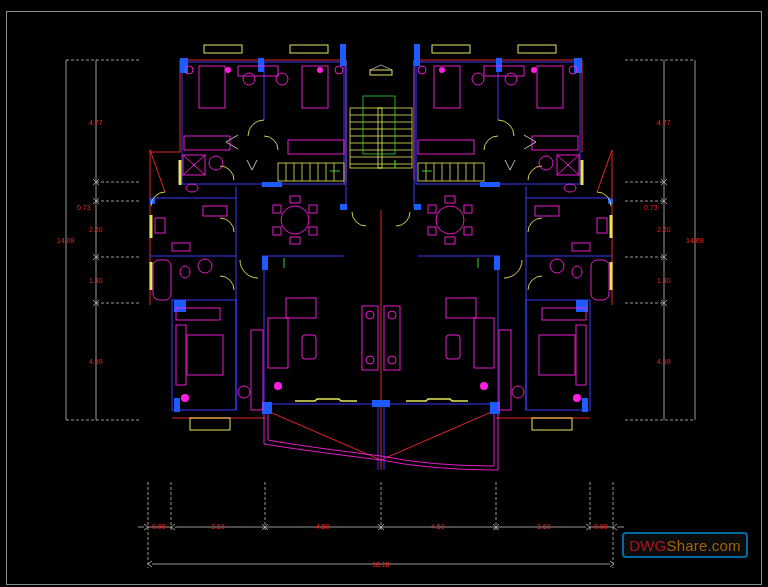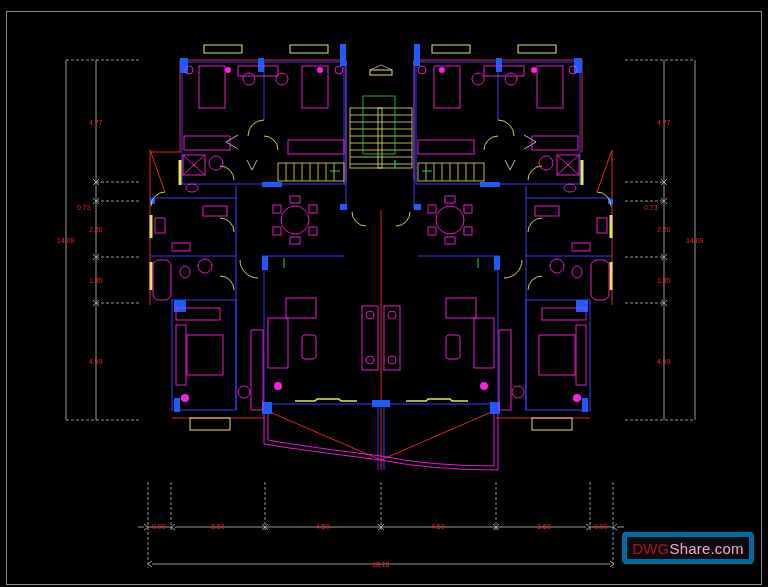--- a/index.html
+++ b/index.html
@@ -1,22 +1,22 @@
 <!DOCTYPE html>
 <html><head>
 <meta charset="utf-8">
 <style>
   html, body { margin: 0; padding: 0; background: #000; }
   body { width: 768px; height: 587px; position: relative; overflow: hidden; font-family: "Liberation Sans", sans-serif; }
   .frame { position: absolute; left: 6px; top: 11px; width: 756px; height: 574px; border: 1px solid #8a8a8a; box-sizing: border-box; }
   svg.plan { position: absolute; left: 0; top: 0; }
   .dim { position: absolute; color: #ff2020; font-size: 7px; font-family: "Liberation Sans", sans-serif; line-height: 1; white-space: nowrap; }
-  .watermark { position: absolute; left: 622px; top: 532px; width: 122px; height: 22px; border: 5px solid #0369a1; border-radius: 4px; background: rgba(20,20,20,0.6); display: flex; align-items: center; justify-content: center; font-size: 15px; letter-spacing: 0.2px; }
+  .watermark { position: absolute; left: 622px; top: 532px; width: 122px; height: 22px; border: 2px solid #0369a1; border-radius: 4px; background: rgba(20,20,20,0.6); display: flex; align-items: center; justify-content: center; font-size: 15px; letter-spacing: 0.2px; }
   .wm-a { color: #b0121b; }
-  .wm-b { color: #f9a8d4; }
+  .wm-b { color: #a16207; }
 </style>
 </head>
 <body>
 
 <div class="frame"></div>
 
 <svg class="plan" width="768" height="587" viewBox="0 0 768 587" xmlns="http://www.w3.org/2000/svg">
 
   <g stroke="#bdbdbd" stroke-width="0.8" fill="none">
     <line x1="66" y1="60" x2="66" y2="420"></line>

